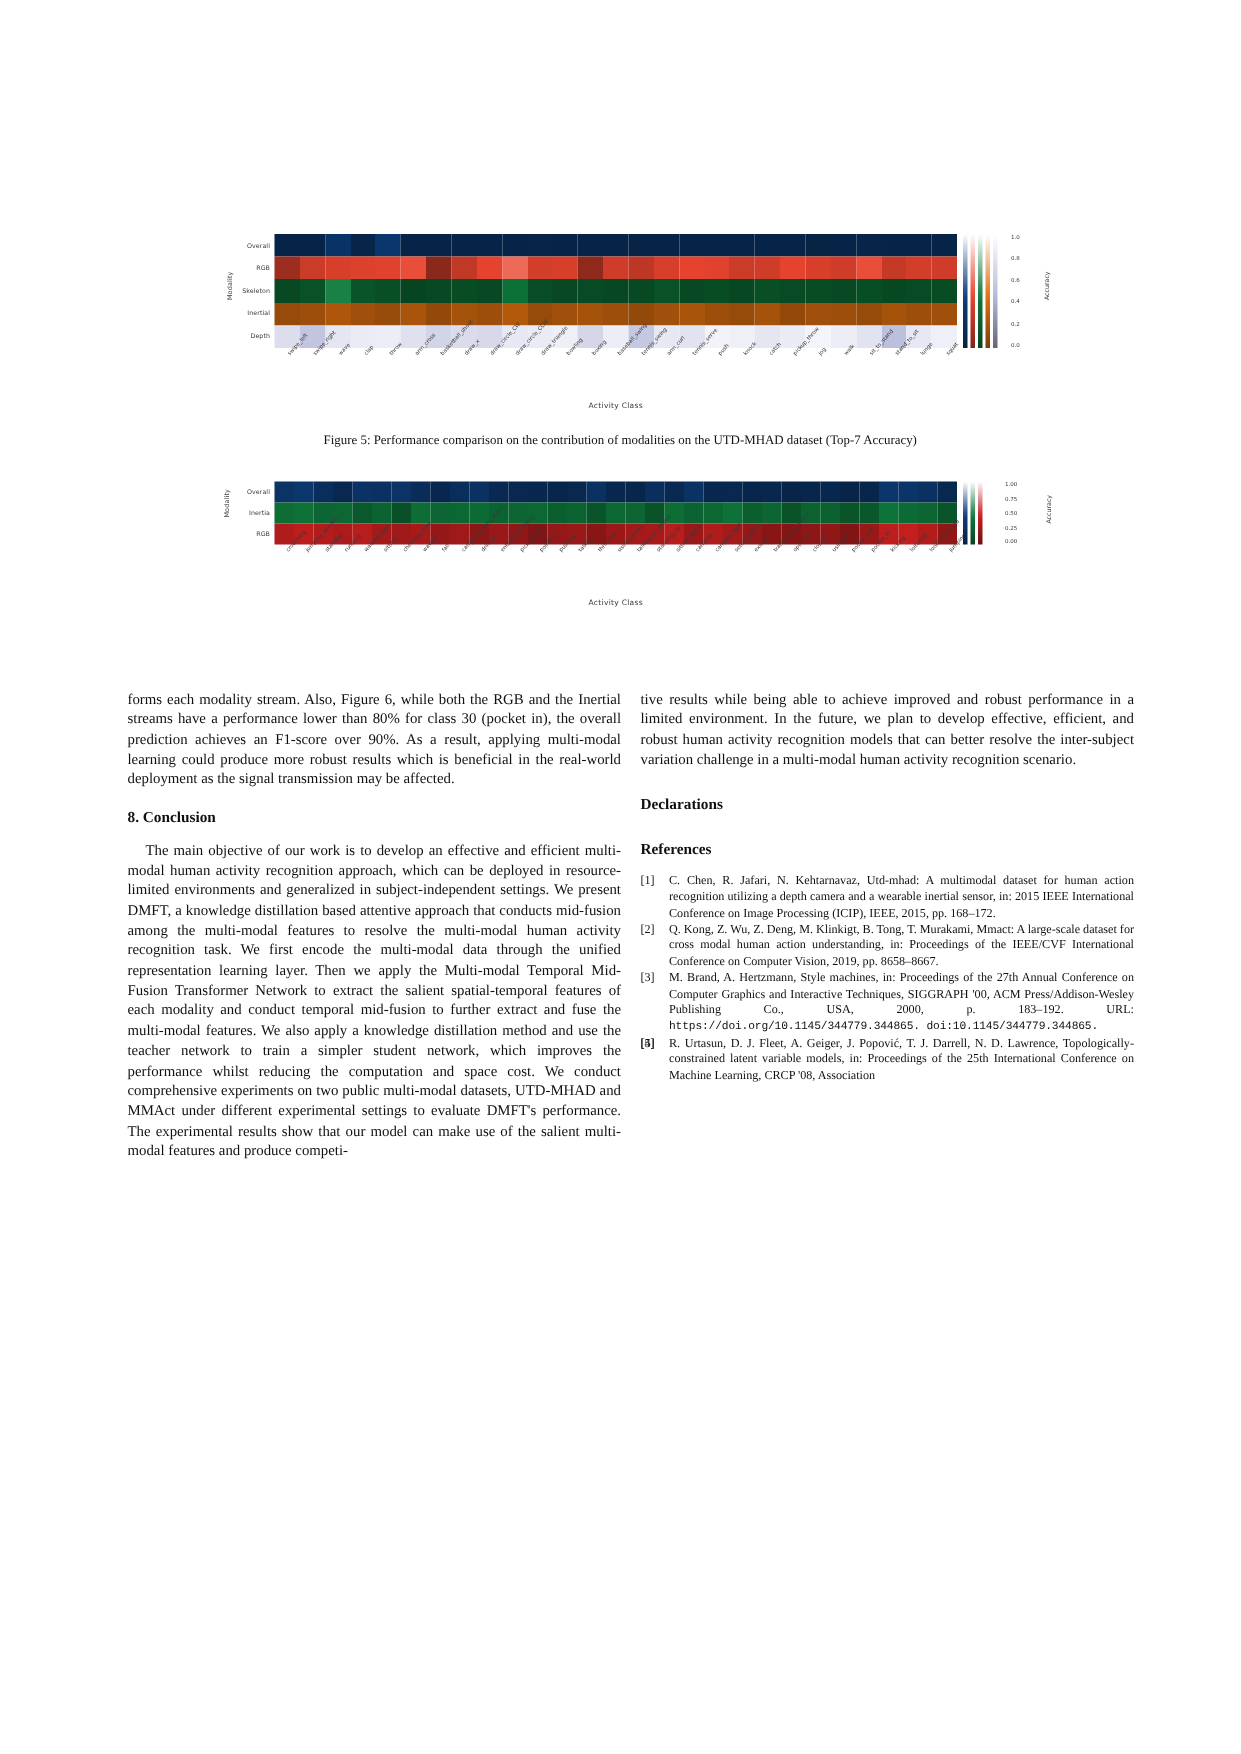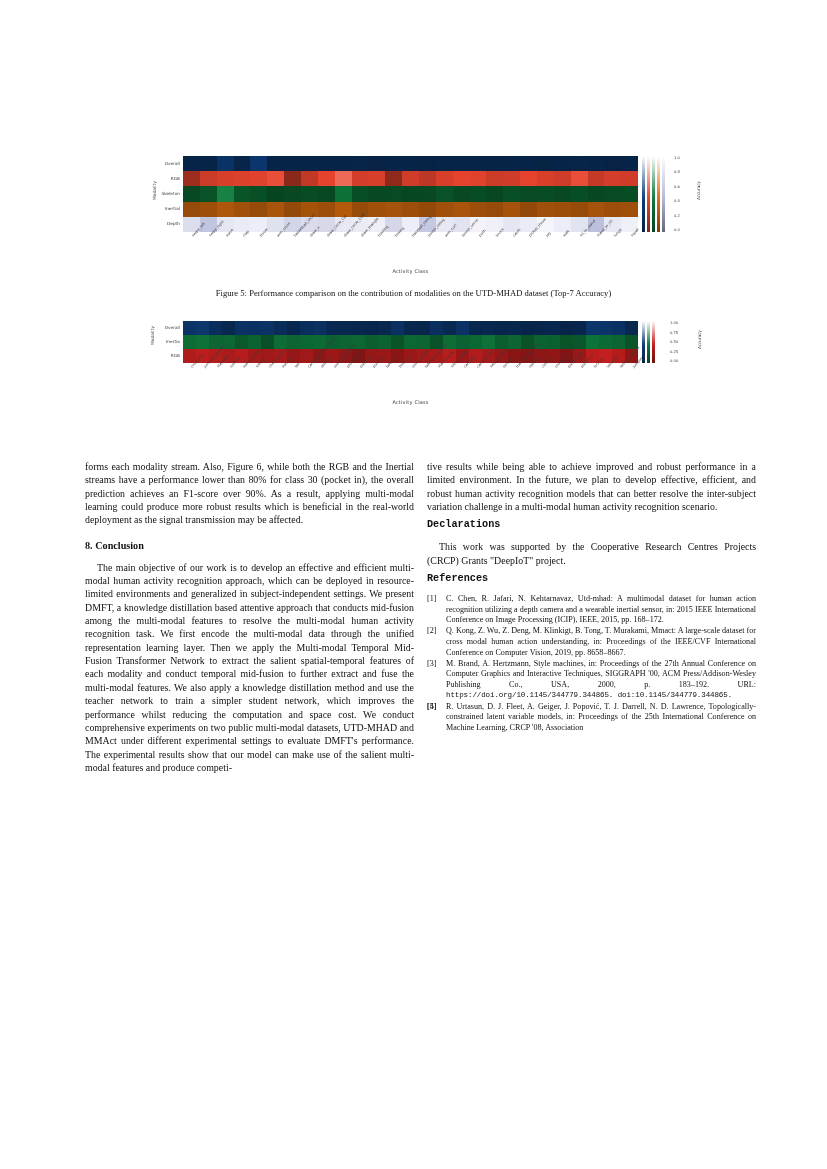--- a/index.html
+++ b/index.html
@@ -99,21 +99,21 @@
     text-justify:inter-word;
     hyphens:manual;
   }
   .col p.indent { text-indent:12px; }
   .sec-head {
     margin:13px 0 9px 0;
     font-size:10.2px;
     font-weight:bold;
     line-height:12px;
   }
-  .sec-head.tight { margin-top:6px;font-family:Liberation Mono, monospace; }
+  .sec-head.tight { margin-top:18px; }
 
   .refs { margin-top:6px; }
   .ref {
     position:relative;
     padding-left:19px;
     font-size:8.1px;
     line-height:10.6px;
     text-align:justify;
     margin-bottom:0.5px;
   }
@@ -531,21 +531,20 @@
 
   <div class="col" id="col-left">
     <p>forms each modality stream. Also, Figure 6, while both the RGB and the Inertial streams have a performance lower than 80% for class 30 (pocket in), the overall prediction achieves an F1-score over 90%. As a result, applying multi-modal learning could produce more robust results which is beneficial in the real-world deployment as the signal transmission may be affected.</p>
     <div class="sec-head">8.  Conclusion</div>
     <p class="indent">The main objective of our work is to develop an effective and efficient multi-modal human activity recognition approach, which can be deployed in resource-limited environments and generalized in subject-independent settings. We present DMFT, a knowledge distillation based attentive approach that conducts mid-fusion among the multi-modal features to resolve the multi-modal human activity recognition task. We first encode the multi-modal data through the unified representation learning layer. Then we apply the Multi-modal Temporal Mid-Fusion Transformer Network to extract the salient spatial-temporal features of each modality and conduct temporal mid-fusion to further extract and fuse the multi-modal features. We also apply a knowledge distillation method and use the teacher network to train a simpler student network, which improves the performance whilst reducing the computation and space cost. We conduct comprehensive experiments on two public multi-modal datasets, UTD-MHAD and MMAct under different experimental settings to evaluate DMFT's performance. The experimental results show that our model can make use of the salient multi-modal features and produce competi-</p>
   </div>
 
   <div class="col" id="col-right">
     <p>tive results while being able to achieve improved and robust performance in a limited environment. In the future, we plan to develop effective, efficient, and robust human activity recognition models that can better resolve the inter-subject variation challenge in a multi-modal human activity recognition scenario.</p>
     <div class="sec-head tight">Declarations</div>
-    <p class="indent">This work was supported by the Cooperative Research Centres Projects (CRCP) Grants "DeepIoT" project.</p>
     <div class="sec-head tight">References</div>
     <div class="refs" id="refs-list">
         <div class="ref"><span class="num">[1]</span><span>C. Chen, R. Jafari, N. Kehtarnavaz, Utd-mhad: A multimodal dataset for human action recognition utilizing a depth camera and a wearable inertial sensor, in: 2015 IEEE International Conference on Image Processing (ICIP), IEEE, 2015, pp. 168–172.</span></div>
         <div class="ref"><span class="num">[2]</span><span>Q. Kong, Z. Wu, Z. Deng, M. Klinkigt, B. Tong, T. Murakami, Mmact: A large-scale dataset for cross modal human action understanding, in: Proceedings of the IEEE/CVF International Conference on Computer Vision, 2019, pp. 8658–8667.</span></div>
         <div class="ref"><span class="num">[3]</span><span>M. Brand, A. Hertzmann, Style machines, in: Proceedings of the 27th Annual Conference on Computer Graphics and Interactive Techniques, SIGGRAPH '00, ACM Press/Addison-Wesley Publishing Co., USA, 2000, p. 183–192. URL: </span><span class="mono">https://doi.org/10.1145/344779.344865. doi:10.1145/344779.344865.</span></div>
         <div class="ref"><span class="num">[4]</span></div>
         <div class="ref"><span class="num">[5]</span><span>R. Urtasun, D. J. Fleet, A. Geiger, J. Popović, T. J. Darrell, N. D. Lawrence, Topologically-constrained latent variable models, in: Proceedings of the 25th International Conference on Machine Learning, CRCP '08, Association</span></div>
       </div>
   </div>
 

